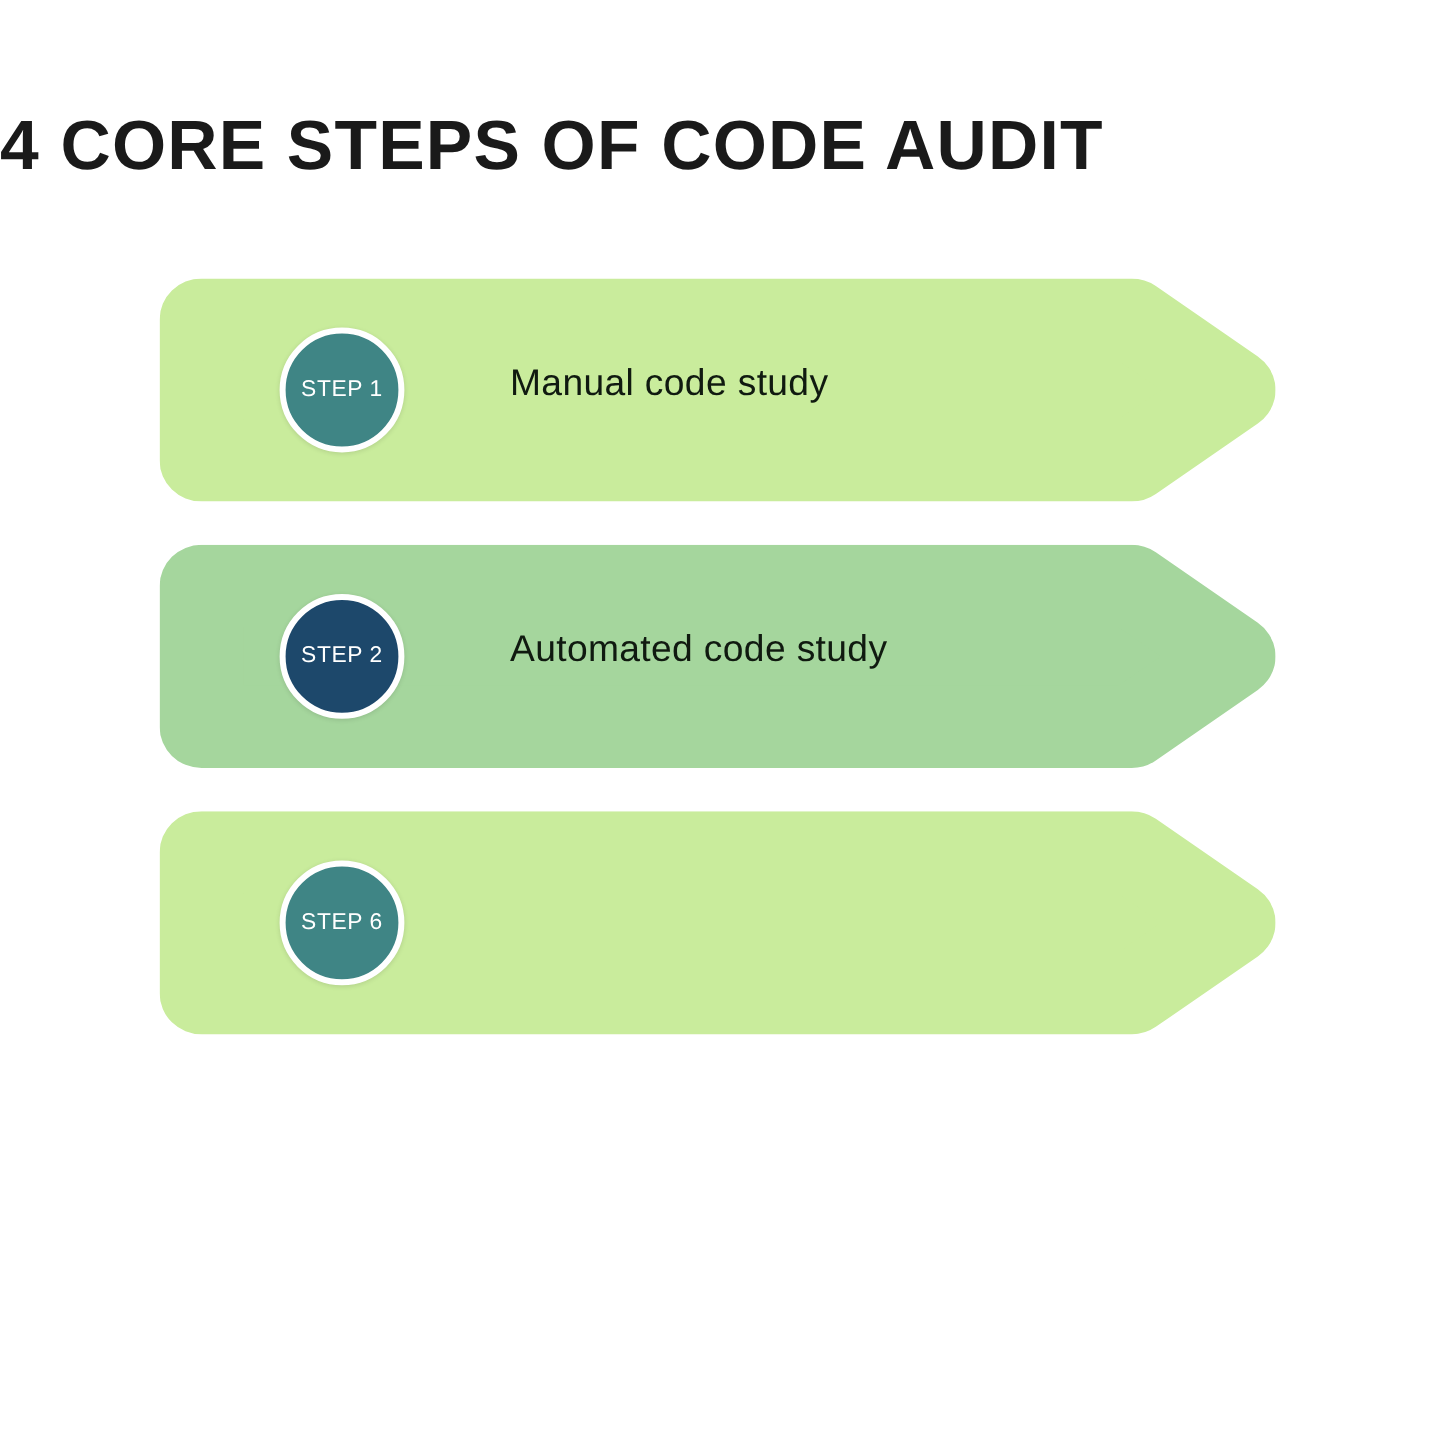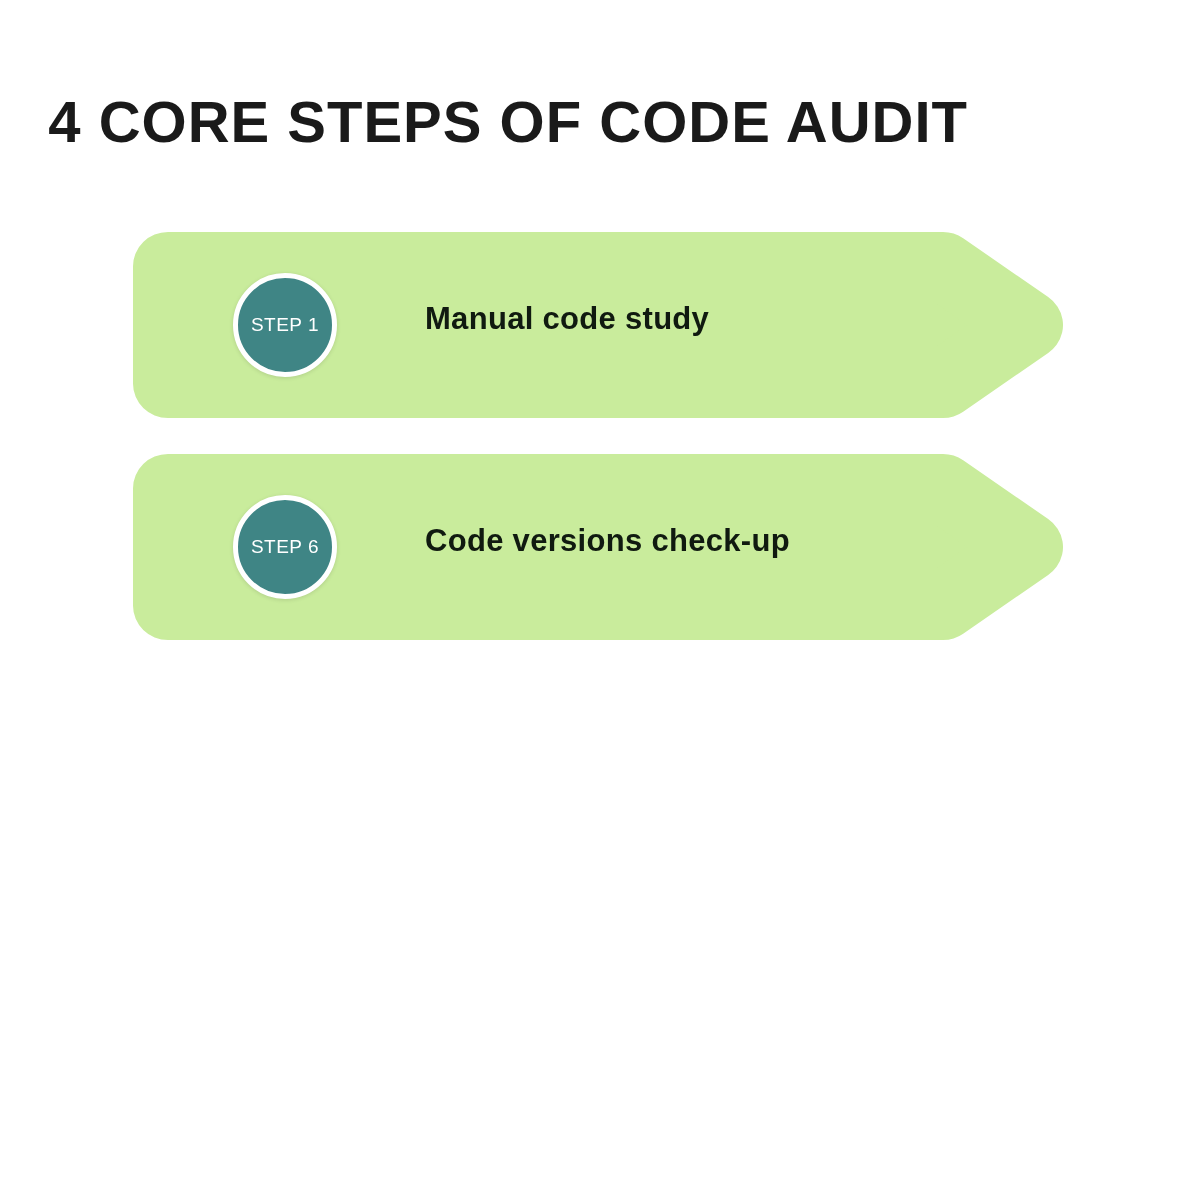--- a/index.html
+++ b/index.html
@@ -23,26 +23,25 @@
   .page {
     width: 1200px;
     height: 1200px;
     position: relative;
   }
   .title {
     position: absolute;
     top: 88px;
     left: 0;
     width: 968px;
-    text-align: right;
+    text-align: left;
     font-size: 58px;
     font-weight: 700;
     letter-spacing: 1px;
     color: var(--title-color);
-    padding-left: 32px;
   }
   .banners {
     position: absolute;
     top: 232px;
     left: 133px;
     width: 930px;
     display: flex;
     flex-direction: column;
     gap: 36px;
   }
@@ -84,21 +83,21 @@
   .step-circle span {
     color: var(--badge-text);
     font-size: 19px;
     font-weight: 500;
     letter-spacing: 0.5px;
     white-space: nowrap;
   }
   .banner-label {
     margin-left: 88px;
     font-size: 31px;
-    font-weight: 700;
+    font-weight: 400;
     color: var(--label-color);
     letter-spacing: 0.3px;
     transform: translateY(-6px);
   }
 </style>
 </head>
 <body>
 
 <div class="page">
 
@@ -111,28 +110,38 @@
         <polygon class="shape" points="35,35 810,35 895,95 810,155 35,155" stroke-width="70" stroke-linejoin="round" stroke-linecap="round"></polygon>
       </svg>
       <div class="banner-content">
         <div class="step-circle teal">
           <span>STEP 1</span>
         </div>
         <div class="banner-label">Manual code study</div>
       </div>
     </div>
 
+    <div class="banner dark">
+      <svg class="banner-shape" viewBox="0 0 930 190" preserveAspectRatio="none" aria-hidden="true">
+        <polygon class="shape" points="35,35 810,35 895,95 810,155 35,155" stroke-width="70" stroke-linejoin="round" stroke-linecap="round"></polygon>
+      </svg>
+      <div class="banner-content">
+        <div class="step-circle navy">
+          <span>STEP 2</span>
+        </div>
+        <div class="banner-label">Automated code study</div>
+      </div>
+    </div>
 
     <div class="banner light">
       <svg class="banner-shape" viewBox="0 0 930 190" preserveAspectRatio="none" aria-hidden="true">
         <polygon class="shape" points="35,35 810,35 895,95 810,155 35,155" stroke-width="70" stroke-linejoin="round" stroke-linecap="round"></polygon>
       </svg>
       <div class="banner-content">
         <div class="step-circle teal">
           <span>STEP 6</span>
         </div>
-        <div class="banner-label">Code versions check-up</div>
       </div>
     </div>
 
 
   </div>
 </div>
 
 </body></html>

